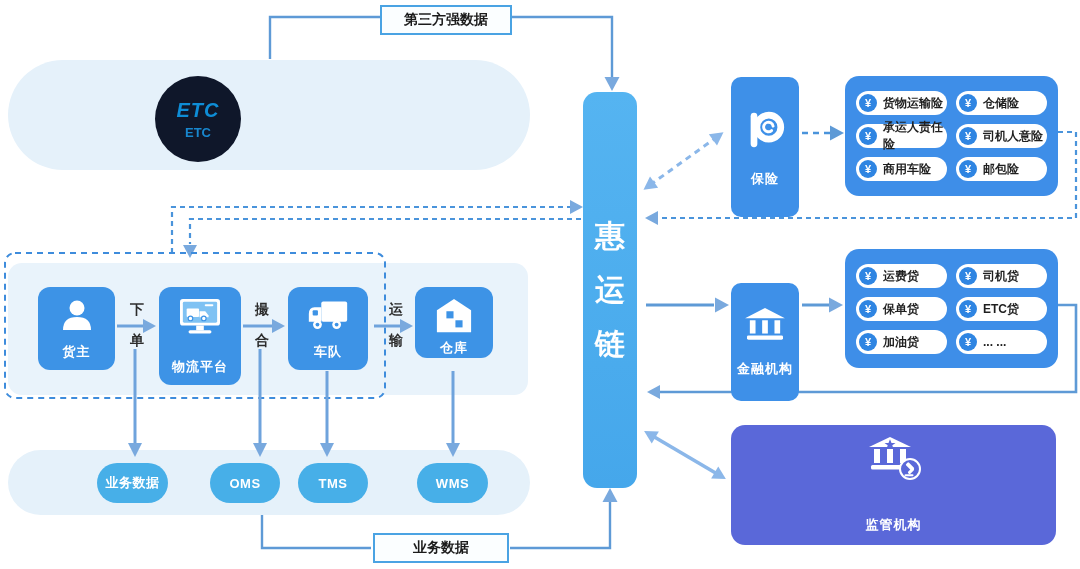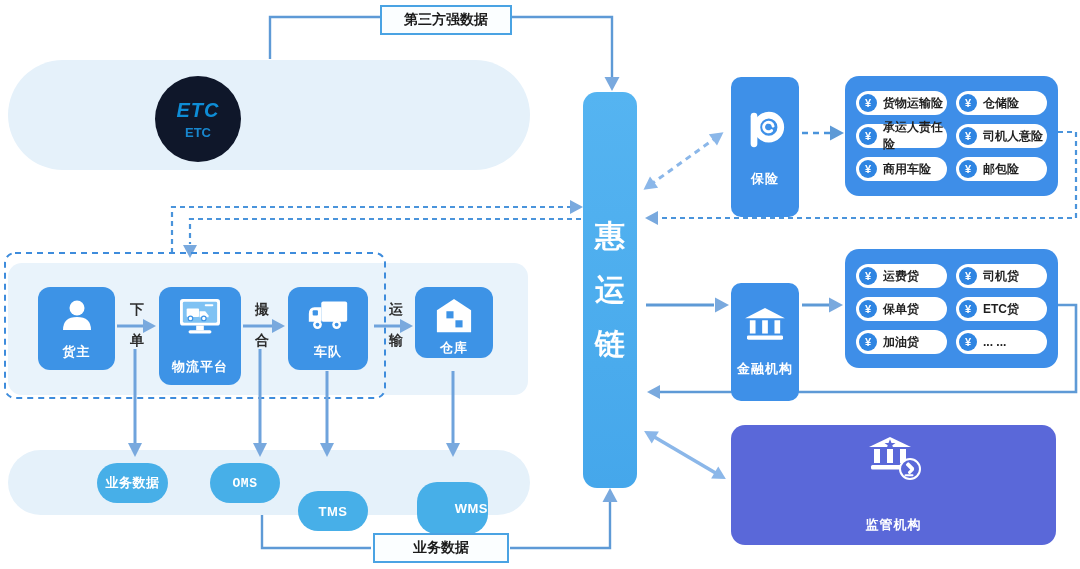--- a/index.html
+++ b/index.html
@@ -188,27 +188,27 @@
   </div>
   <div class="abs z2 steplabel" style="left:388px;top:302px;width:16px;height:45px;">
     <span>运</span>
     <span>输</span>
   </div>
 
   <div class="abs lightpill" style="left:8px;top:450px;width:522px;height:65px;border-radius:33px;"></div>
   <div class="abs z2 syspill" style="left:97px;top:463px;width:71px;height:40px;">
     <span>业务数据</span>
   </div>
-  <div class="abs z2 syspill" style="left:210px;top:463px;width:70px;height:40px;font-family:Liberation Mono, monospace;">
+  <div class="abs z2 syspill" style="left:210px;top:463px;width:70px;height:40px;">
     <span>OMS</span>
   </div>
-  <div class="abs z2 syspill" style="left:298px;top:463px;width:70px;height:40px;margin-top:28px;">
+  <div class="abs z2 syspill" style="left:298px;top:463px;width:70px;height:40px;">
     <span>TMS</span>
   </div>
-  <div class="abs z2 syspill" style="left:417px;top:482px;width:71px;height:52px;justify-content:flex-end;">
+  <div class="abs z2 syspill" style="left:417px;top:463px;width:71px;height:40px;">
     <span>WMS</span>
   </div>
 
   <div class="abs z2 labelbox" style="left:373px;top:533px;width:136px;height:30px;">
     <span>业务数据</span>
   </div>
 
   <div class="abs z2 bar" style="left:583px;top:92px;width:54px;height:396px;">
     <span>惠</span>
     <span>运</span>

